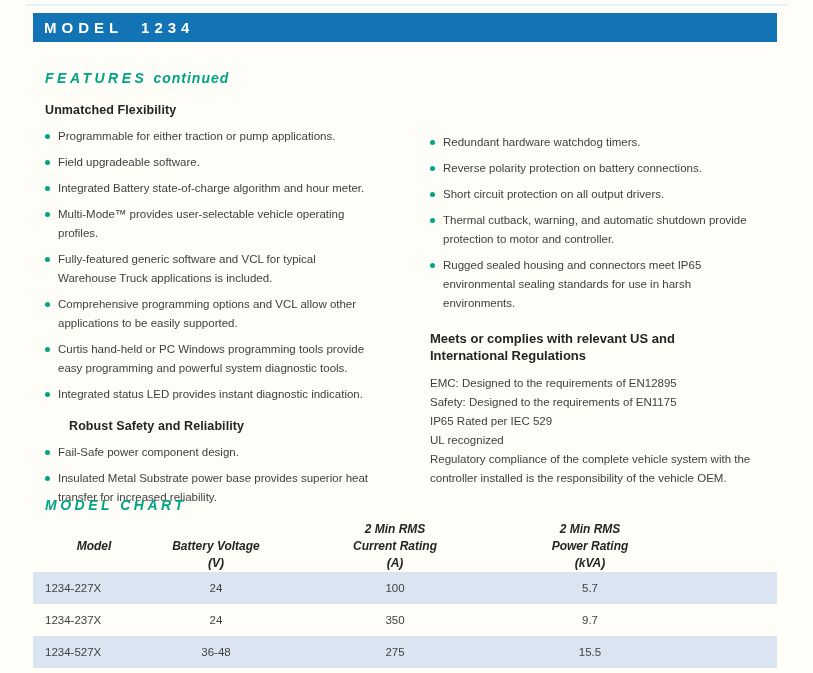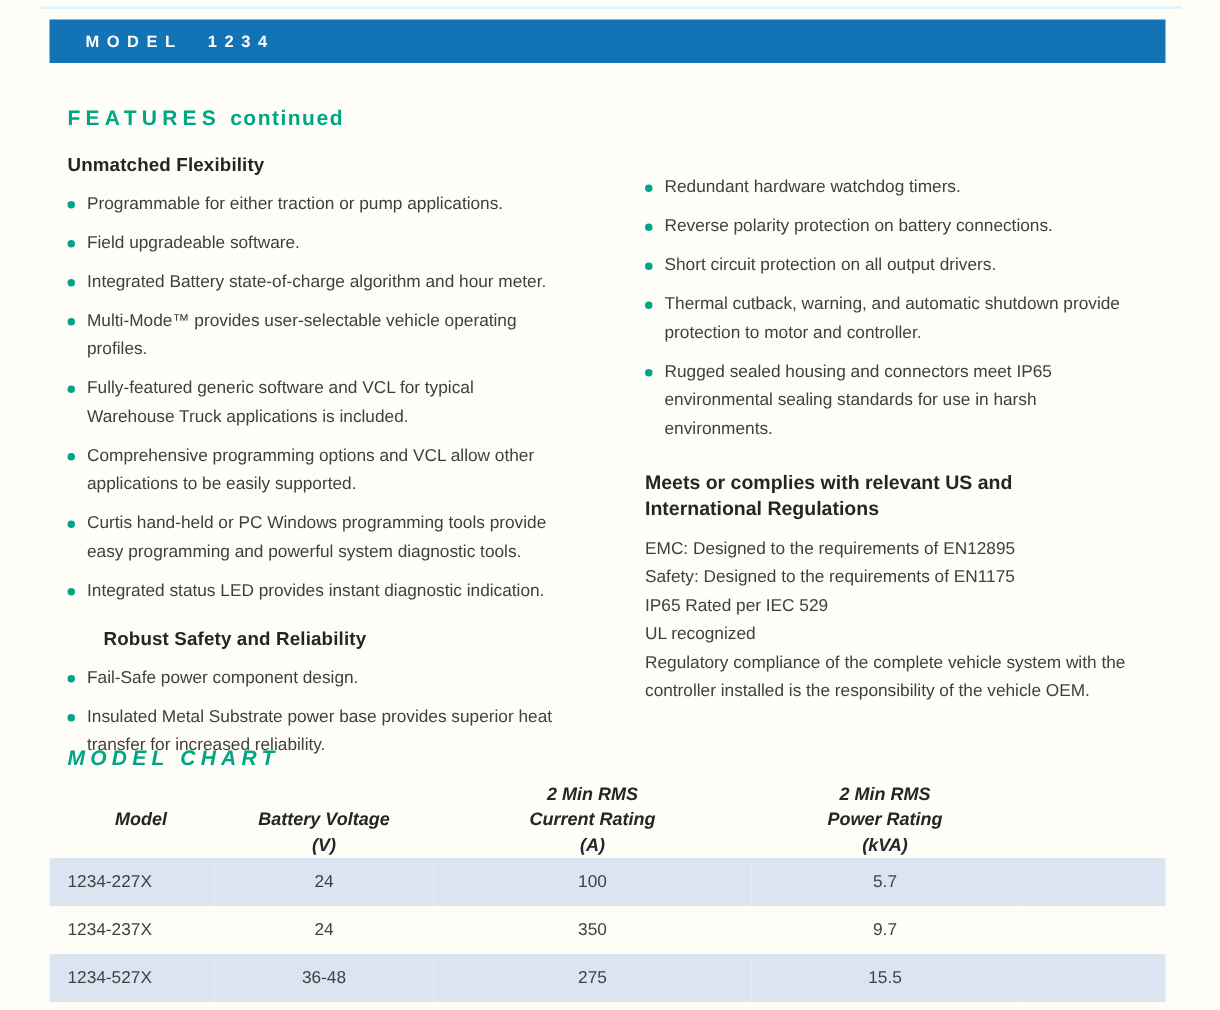--- a/index.html
+++ b/index.html
@@ -14,29 +14,29 @@
   .top-hairline{
     position:absolute;left:26px;top:4px;width:762px;height:2px;
     background:#def2f6;opacity:.85;
   }
   .header-bar{
     position:absolute;left:33px;top:13px;width:744px;height:29px;
     background:#1274b5;
     display:flex;align-items:center;
   }
   .header-bar .title{
-    color:#ffffff;font-weight:bold;font-size:11px;
+    color:#ffffff;font-weight:bold;font-size:15px;
     letter-spacing:5px;word-spacing:9px;
-    padding-left:24px;
+    padding-left:11px;
   }
   .col-left{position:absolute;left:45px;top:70px;width:352px;}
-  .col-right{position:absolute;left:430px;top:116px;width:352px;}
+  .col-right{position:absolute;left:430px;top:133px;width:352px;}
 
   .features-heading{
-    font-weight:bold;color:#00a583;
+    font-style:italic;font-weight:bold;color:#00a583;
     font-size:14px;margin:0 0 17px 0;
   }
   .features-heading .main{letter-spacing:3.5px;}
   .features-heading .cont{letter-spacing:1px;margin-left:6px;}
 
   .sub-heading{
     font-size:12.5px;font-weight:bold;color:#252525;
     margin:0 0 10px 0;letter-spacing:.1px;
   }
   .bullet-list{list-style:none;margin:0 0 4px 0;padding:0;}

